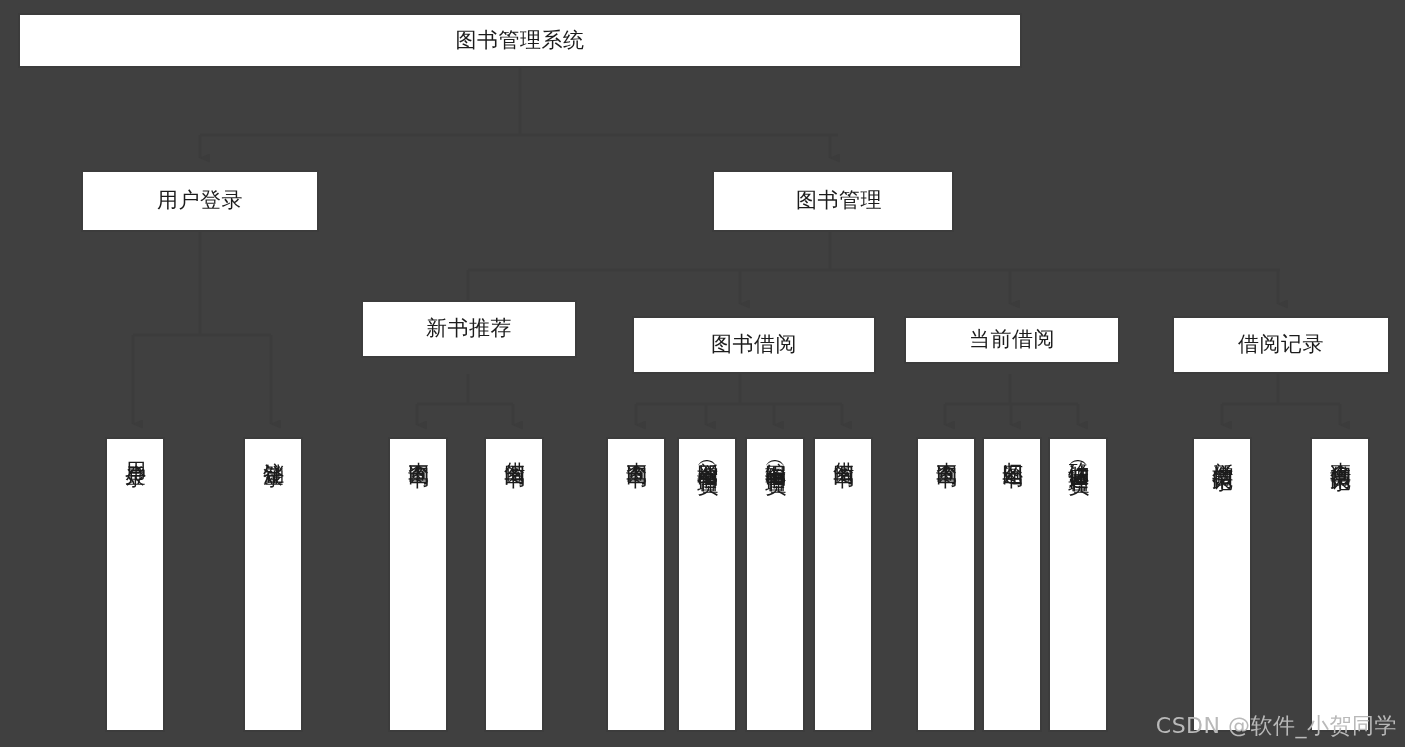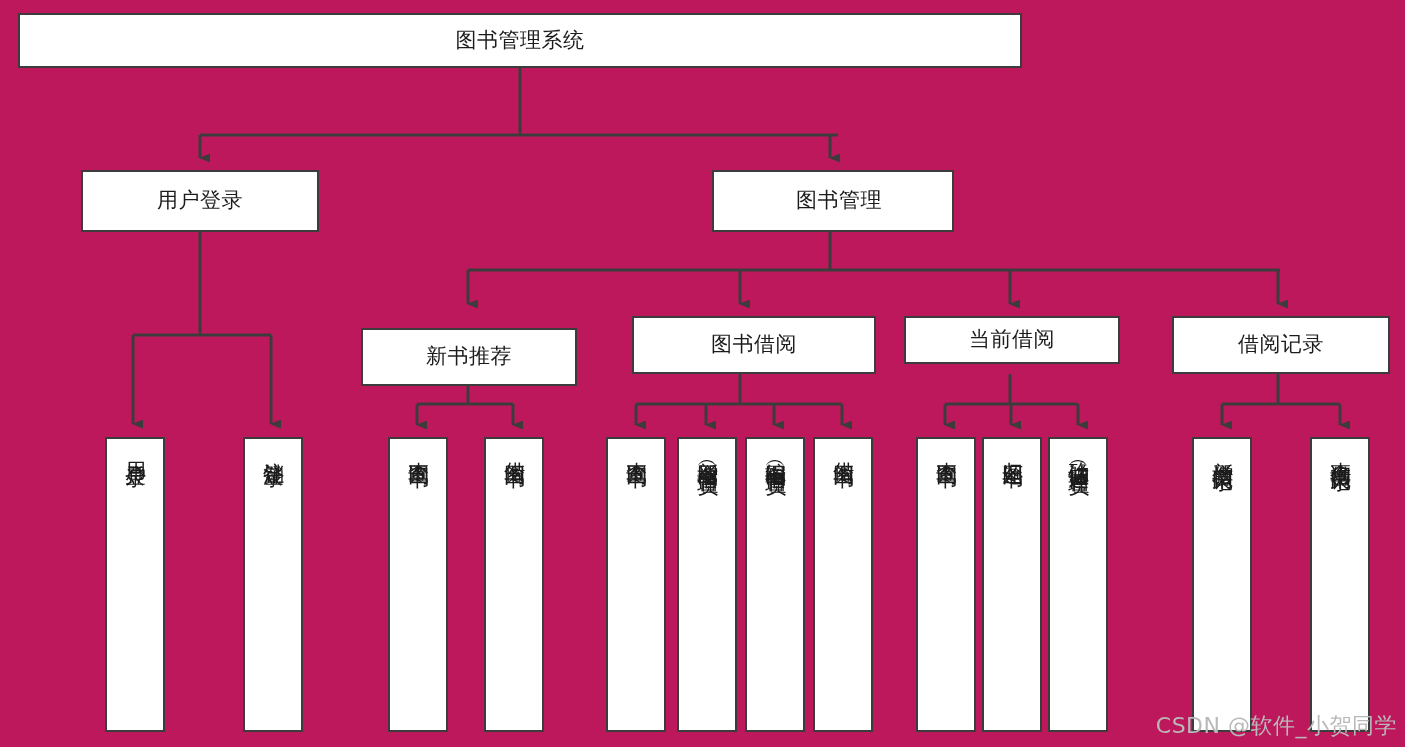--- a/index.html
+++ b/index.html
@@ -7,21 +7,21 @@
     padding: 0;
     background: #ffffff;
   }
   body {
     font-family: "DejaVu Sans", "Liberation Sans", sans-serif;
   }
   #canvas {
     position: relative;
     width: 1405px;
     height: 747px;
-    background: #be185d;
+    background: #404040;
     overflow: hidden;
   }
   #diagram-svg {
     position: absolute;
     left: 0;
     top: 0;
     width: 1405px;
     height: 747px;
   }
   .node-box {
@@ -129,21 +129,21 @@
     <span class="node-label">图书管理系统</span>
   </div>
 
   <div class="node-box horiz" style="left:81px; top:170px; width:238px; height:62px;">
     <span class="node-label">用户登录</span>
   </div>
   <div class="node-box horiz" style="left:712px; top:170px; width:242px; height:62px;padding-left:12px;">
     <span class="node-label">图书管理</span>
   </div>
 
-  <div class="node-box horiz" style="left:361px; top:328px; width:216px; height:58px;">
+  <div class="node-box horiz" style="left:361px; top:300px; width:216px; height:58px;">
     <span class="node-label">新书推荐</span>
   </div>
   <div class="node-box horiz" style="left:632px; top:316px; width:244px; height:58px;">
     <span class="node-label">图书借阅</span>
   </div>
   <div class="node-box horiz" style="left:904px; top:316px; width:216px; height:48px;">
     <span class="node-label">当前借阅</span>
   </div>
   <div class="node-box horiz" style="left:1172px; top:316px; width:218px; height:58px;">
     <span class="node-label">借阅记录</span>

